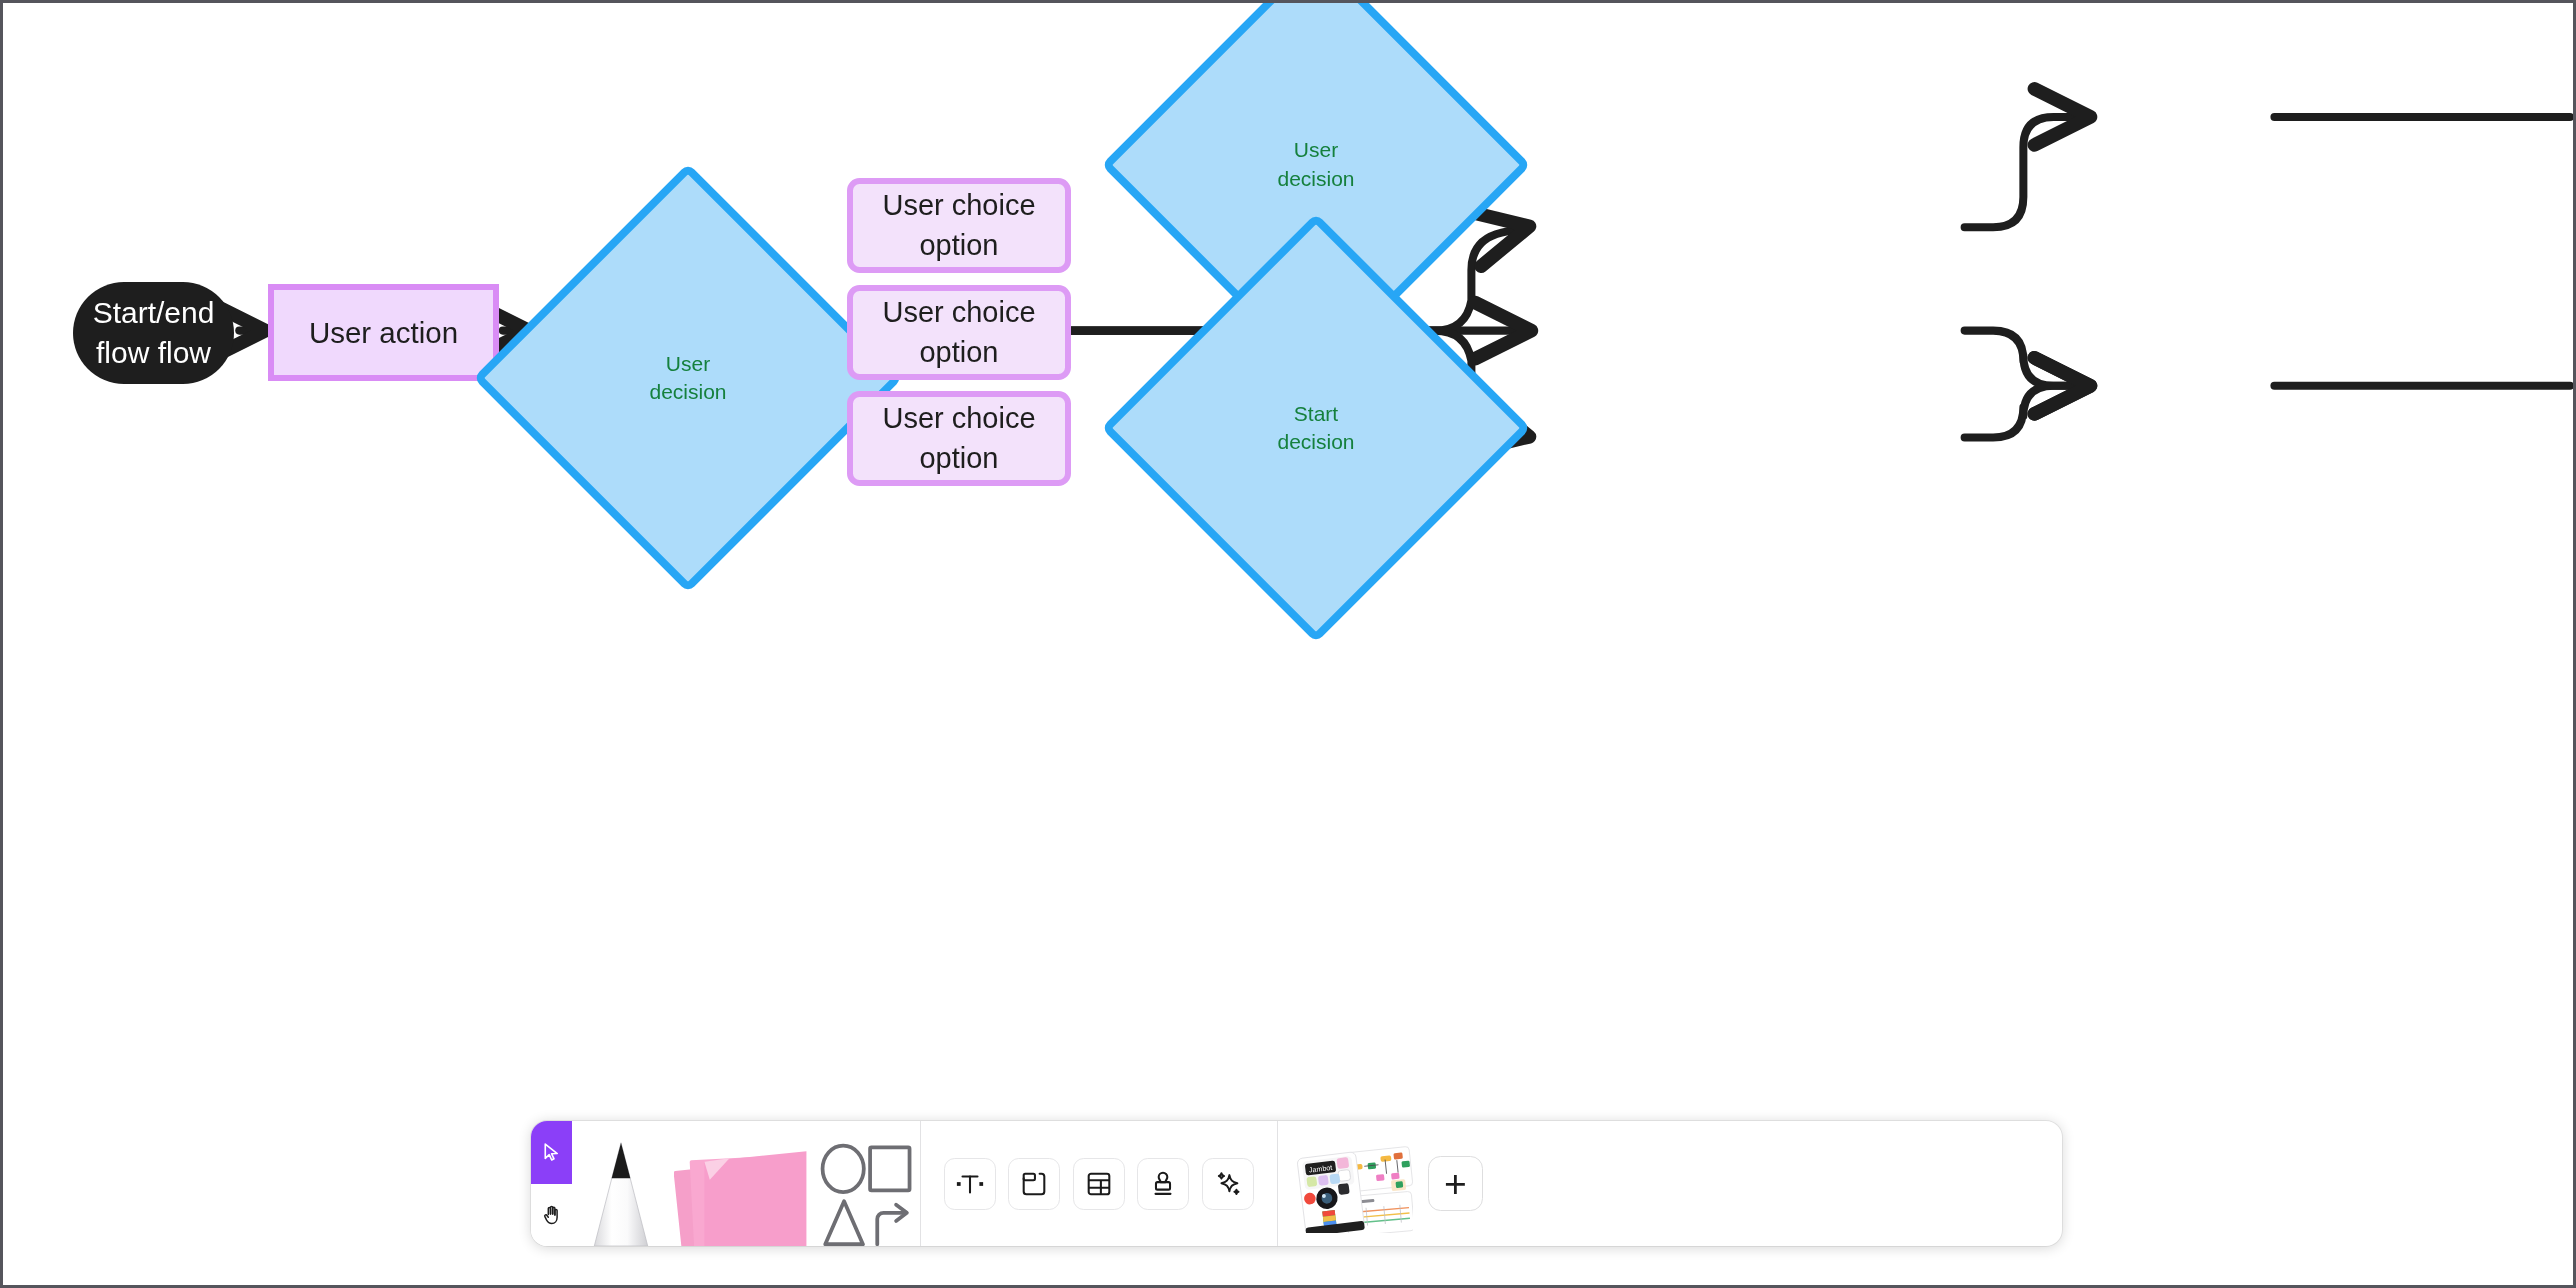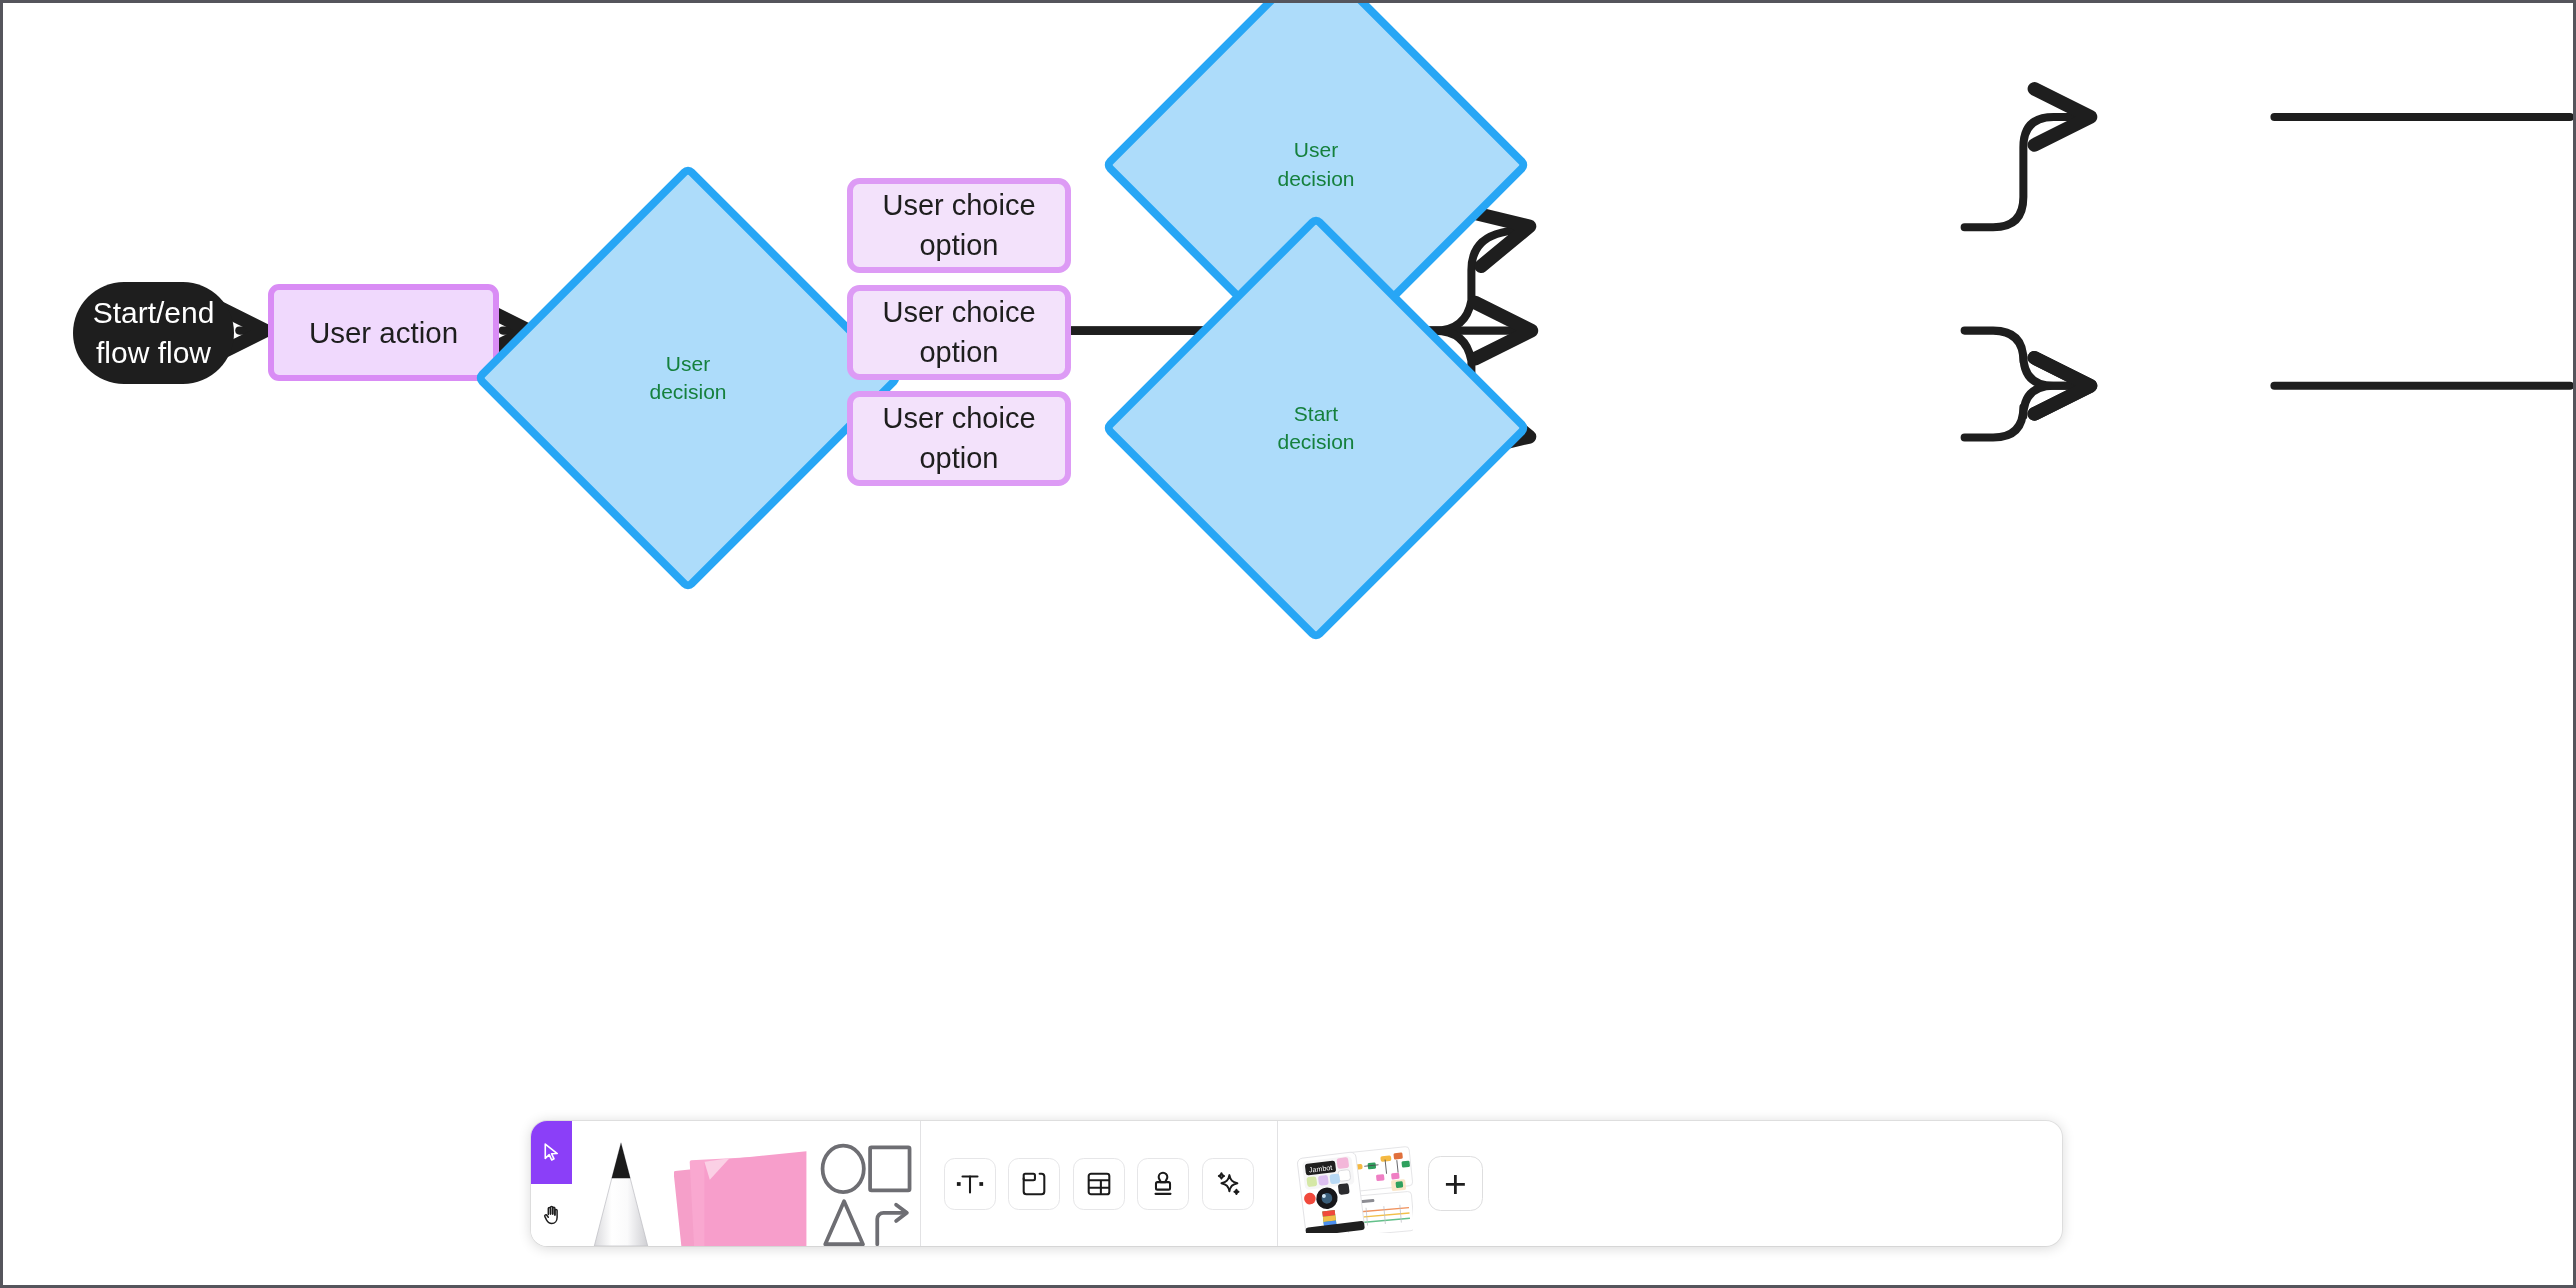--- a/index.html
+++ b/index.html
@@ -49,21 +49,21 @@
   .node-terminator {
     background: #1e1e1e;
     color: #ffffff;
     border-radius: 894px;
     font-size: 30px;
   }
 
   .node-process {
     background: #f0d9fd;
     border: 6.3px solid #d98cf5;
-    border-radius: 11px;
+    border-radius: 0;
     font-size: 29.5px;
   }
 
   .node-option {
     background: #f3e2fb;
     border: 6.3px solid #dd9bf5;
     border-radius: 12.5px;
     font-size: 29px;
   }
 

